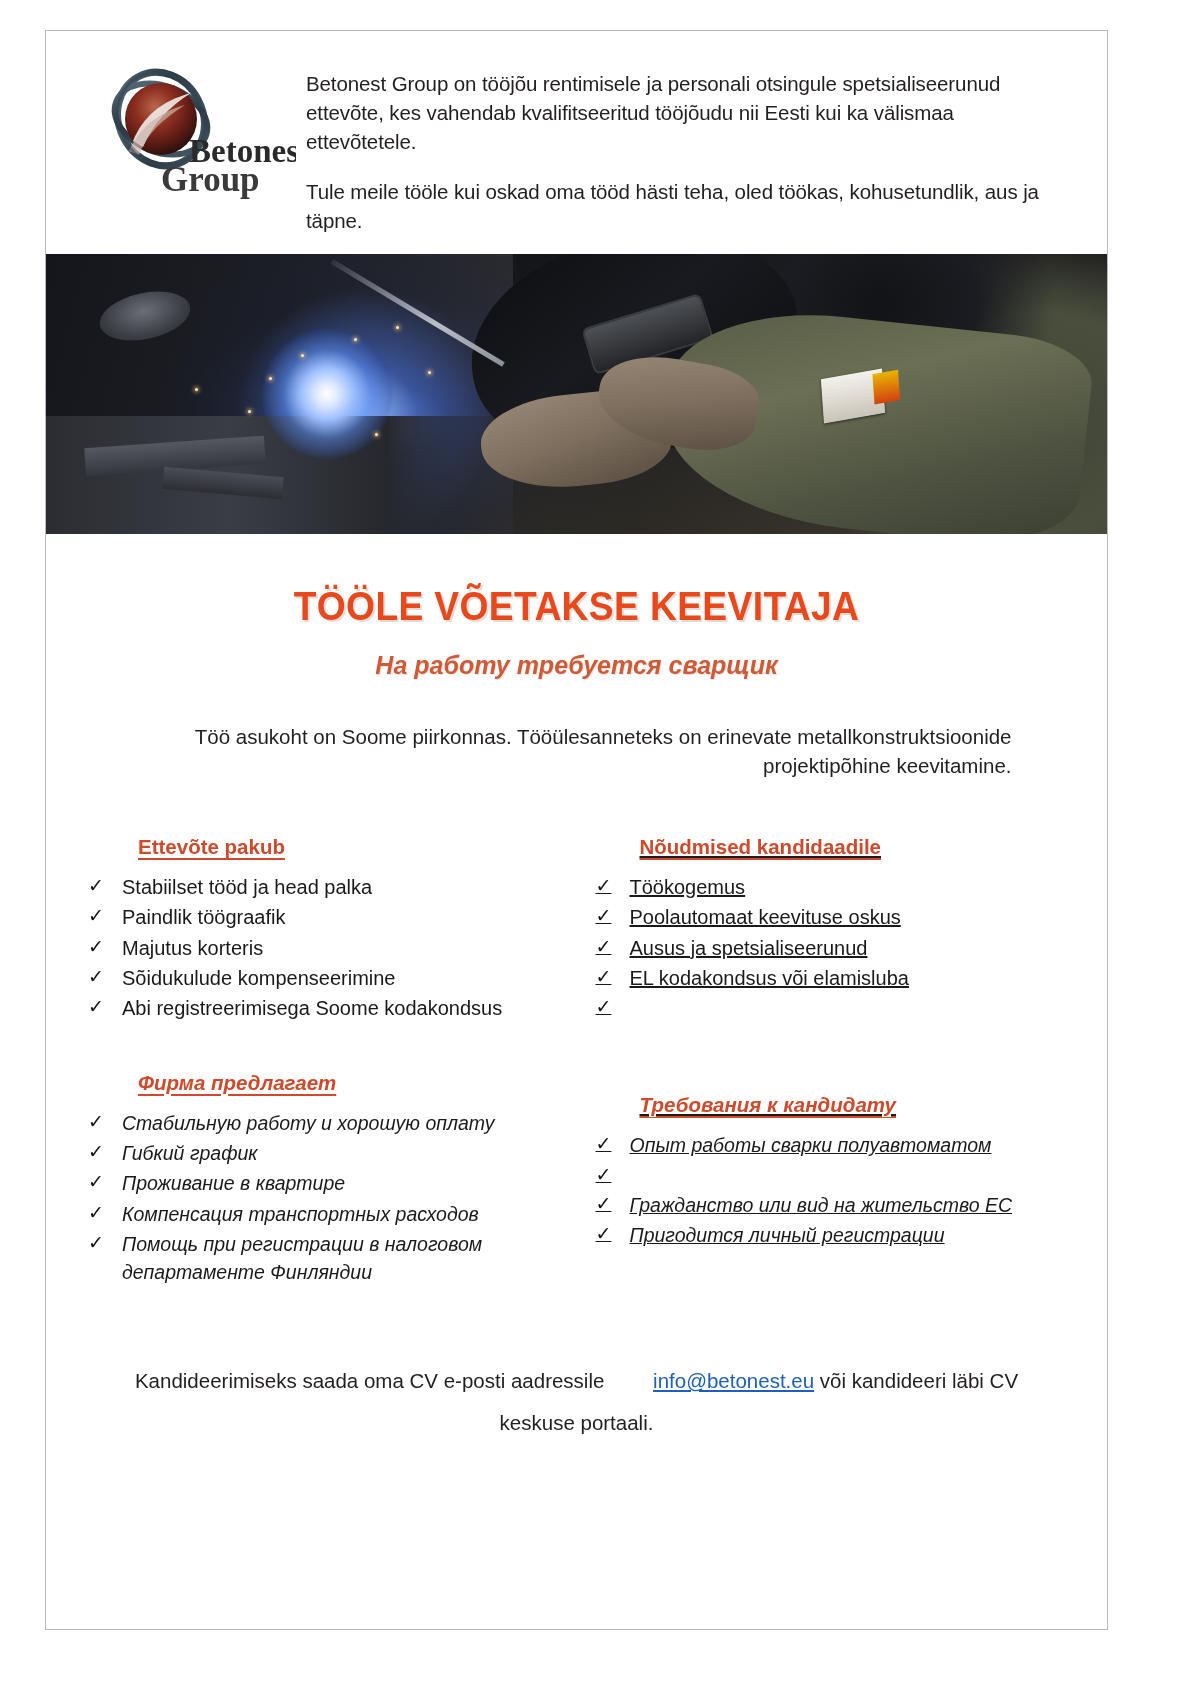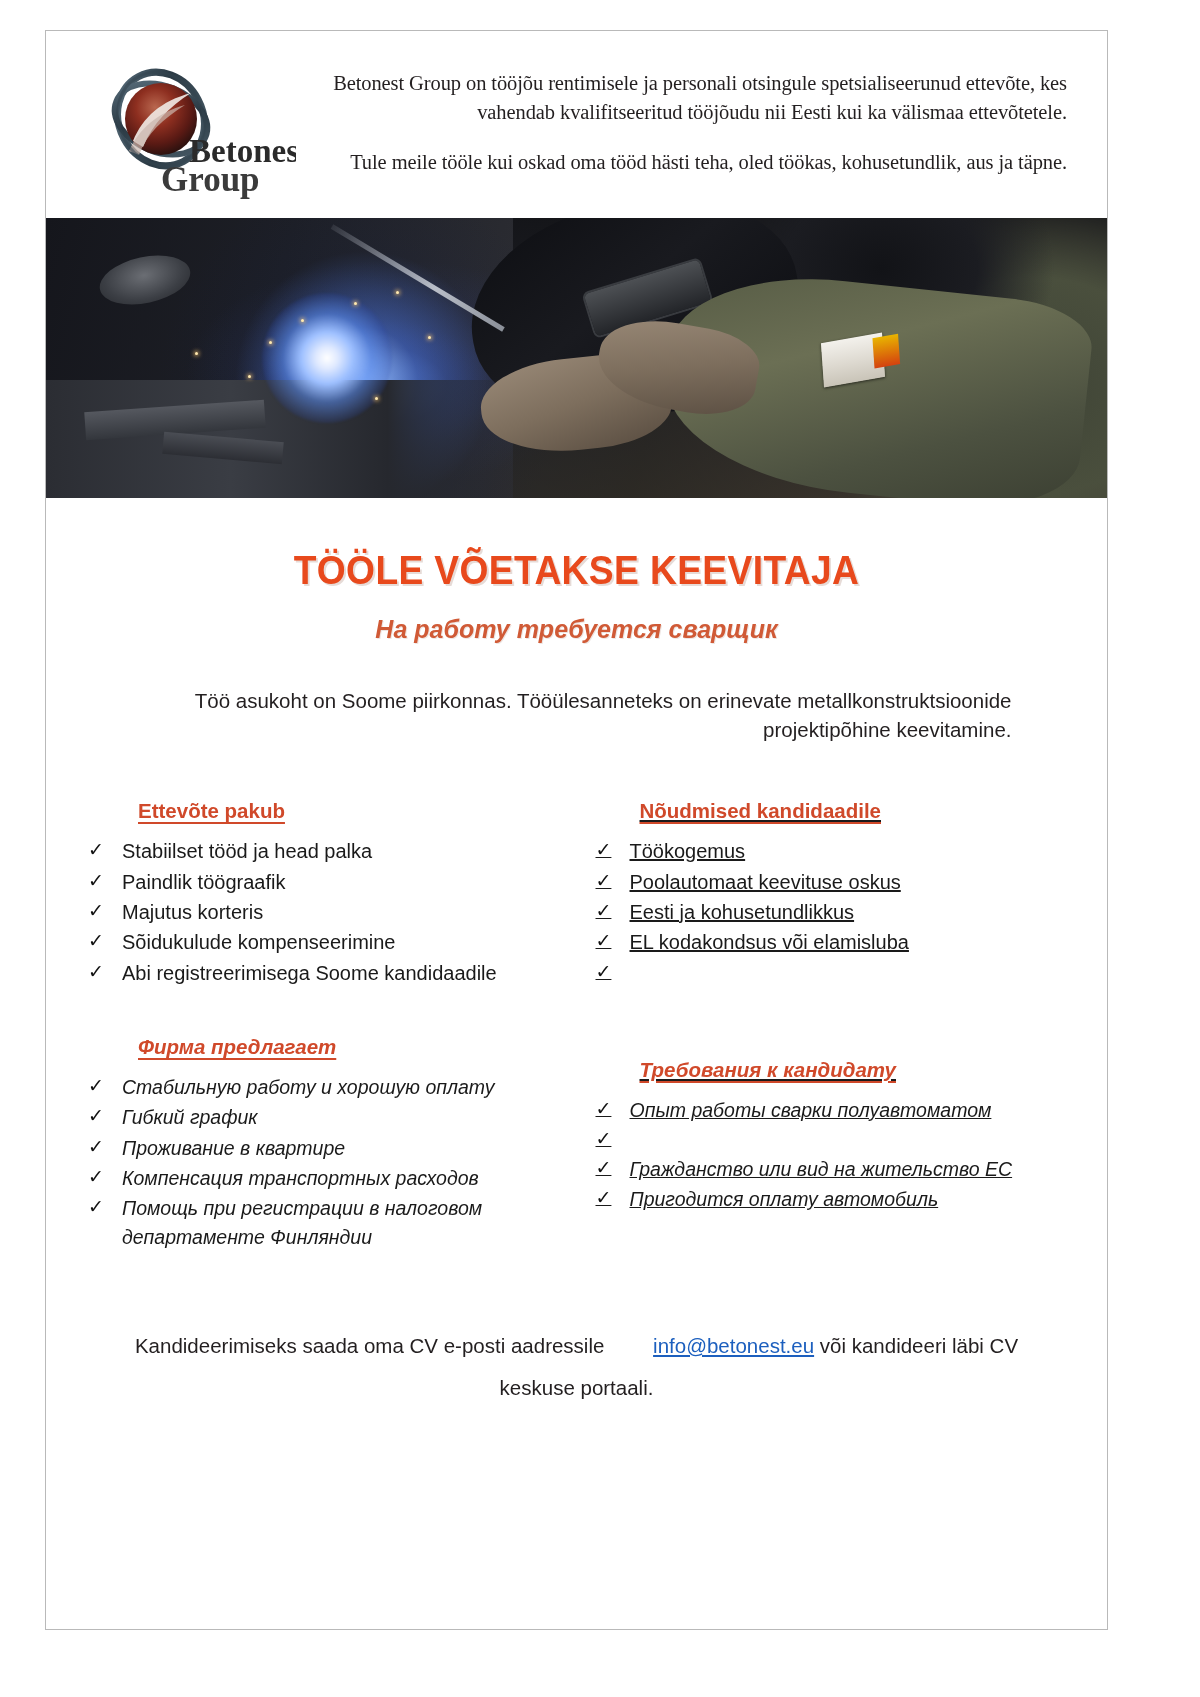--- a/index.html
+++ b/index.html
@@ -36,23 +36,22 @@
 
   .logo-wrap {
     width: 215px;
     flex: 0 0 215px;
     padding-top: 6px;
   }
   .logo-svg { display:block; }
 
   .intro {
     flex: 1;
-    text-align: right;
+    text-align: left;
     padding-top: 10px;
-    font-family: Liberation Serif, serif;
   }
   .intro p {
     margin: 0;
     font-size: 20.5px;
     line-height: 1.42;
     color: #231f20;
     letter-spacing: -0.1px;
   }
   .intro p.second { margin-top: 21px; }
 
@@ -369,21 +368,21 @@
         <li>
           <span class="tick">✓</span>
           <span>Majutus korteris</span>
         </li>
         <li>
           <span class="tick">✓</span>
           <span>Sõidukulude kompenseerimine</span>
         </li>
         <li>
           <span class="tick">✓</span>
-          <span>Abi registreerimisega Soome kandidaadile</span>
+          <span>Abi registreerimisega Soome kodakondsus</span>
         </li>
       </ul>
 
       <div class="block-gap"></div>
 
       <div class="sec-head ru">Фирма предлагает</div>
       <ul class="checks ru">
         <li>
           <span class="tick">✓</span>
           <span>Стабильную работу и хорошую оплату</span>
@@ -415,21 +414,21 @@
         <li>
           <span class="tick">✓</span>
           <span>Töökogemus</span>
         </li>
         <li>
           <span class="tick">✓</span>
           <span>Poolautomaat keevituse oskus</span>
         </li>
         <li>
           <span class="tick">✓</span>
-          <span>Eesti ja kohusetundlikkus</span>
+          <span>Ausus ja spetsialiseerunud</span>
         </li>
         <li>
           <span class="tick">✓</span>
           <span>EL kodakondsus või elamisluba</span>
         </li>
         <li>
           <span class="tick">✓</span>
         </li>
       </ul>
 
@@ -443,21 +442,21 @@
         </li>
         <li>
           <span class="tick">✓</span>
         </li>
         <li>
           <span class="tick">✓</span>
           <span>Гражданство или вид на жительство ЕС</span>
         </li>
         <li>
           <span class="tick">✓</span>
-          <span>Пригодится оплату автомобиль</span>
+          <span>Пригодится личный регистрации</span>
         </li>
       </ul>
 
     </div>
 
   </div>
 
   <div class="footer">
     <span>Kandideerimiseks saada oma CV e-posti aadressile </span><a href="#">info@betonest.eu</a><span> või kandideeri läbi CV keskuse portaali.</span>
   </div>

